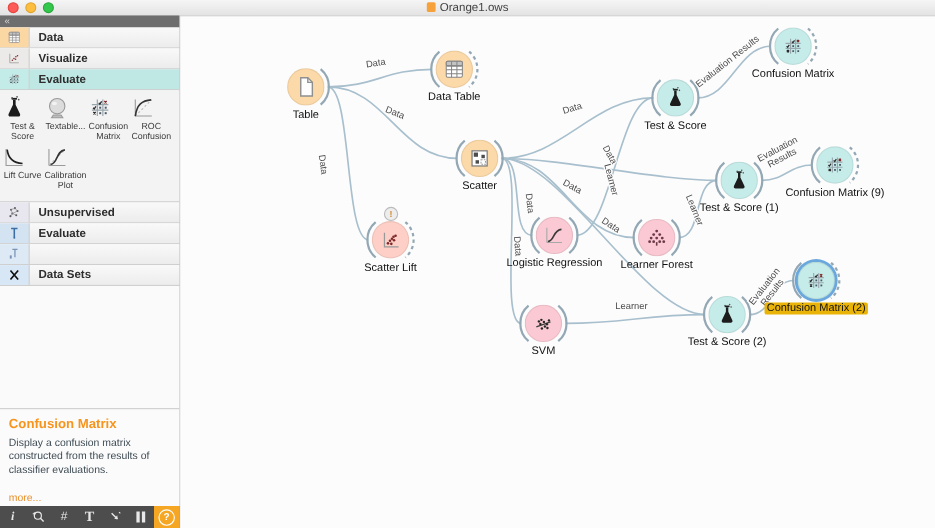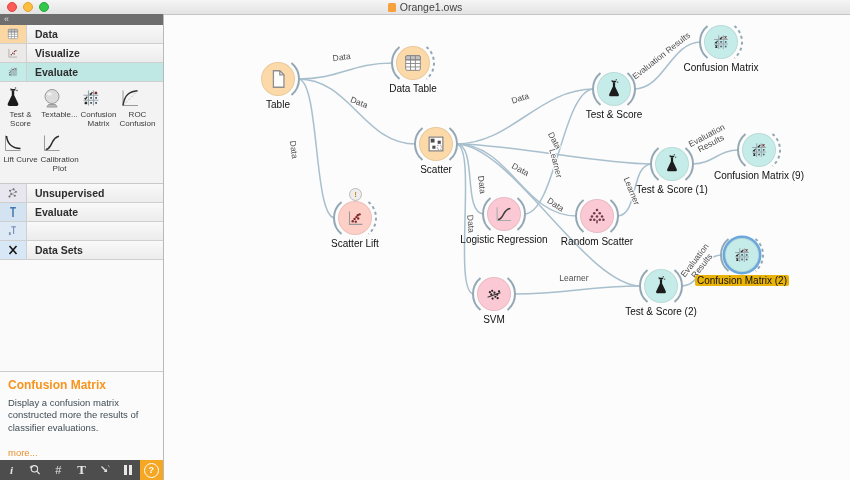--- a/index.html
+++ b/index.html
@@ -199,21 +199,21 @@
           <svg width="14" height="14" viewBox="0 0 24 24">
             <path d="M6 5l12 14M18 5L6 19" stroke="#111" stroke-width="2.6"></path>
           </svg>
         </span>
         <span class="cat-label">Data Sets</span>
       </div>
     </div>
   <div class="sidebar-spacer"></div>
   <div class="desc-panel">
     <div class="desc-title">Confusion Matrix</div>
-    <div class="desc-body">Display a confusion matrix constructed more the results of classifier evaluations.</div>
+    <div class="desc-body">Display a confusion matrix constructed from the results of classifier evaluations.</div>
     <a class="desc-more">more...</a>
   </div>
   <div class="bottom-toolbar" id="toolbar">
       <div class="tb-item glyph-i">i</div>
       <div class="tb-item">
         <svg width="14" height="14" viewBox="0 0 24 24">
           <circle cx="11" cy="10" r="5.5" fill="none" stroke="#e8e8e8" stroke-width="1.8"></circle>
           <path d="M15 14l5 5" stroke="#e8e8e8" stroke-width="2.2"></path>
           <path d="M3 7h5M5.5 4.5v5" stroke="#e8e8e8" stroke-width="1.6"></path>
         </svg>
@@ -355,21 +355,21 @@
           <circle cx="12" cy="12.5" r="1.4"></circle>
           <circle cx="17.5" cy="12.5" r="1.4"></circle>
           <circle cx="5" cy="16" r="1.4"></circle>
           <circle cx="9" cy="16" r="1.4"></circle>
           <circle cx="15" cy="16" r="1.4"></circle>
           <circle cx="19" cy="16" r="1.4"></circle>
           <rect x="11.2" y="16.5" width="1.6" height="3.5"></rect>
         </g>
       </svg>
     </div>
-    <div class="node-label" style="left:368px;top:221px"><span>Random Scatter</span></div>
+    <div class="node-label" style="left:368px;top:221px"><span>Learner Forest</span></div>
     <div class="node" style="left:313px;top:262px;background:#fac9d3">
       <svg width="22" height="22" viewBox="0 0 24 24">
         <path d="M5 15.5L19 10.5" stroke="#3c3c3c" stroke-width="1.3"></path>
         <g fill="#262626">
           <circle cx="7.5" cy="10" r="1.2"></circle>
           <circle cx="10" cy="8.5" r="1.2"></circle>
           <circle cx="12.5" cy="10.5" r="1.2"></circle>
           <circle cx="9" cy="12.5" r="1.2"></circle>
           <circle cx="10.5" cy="17" r="1.2"></circle>
           <circle cx="13.5" cy="15" r="1.2"></circle>

